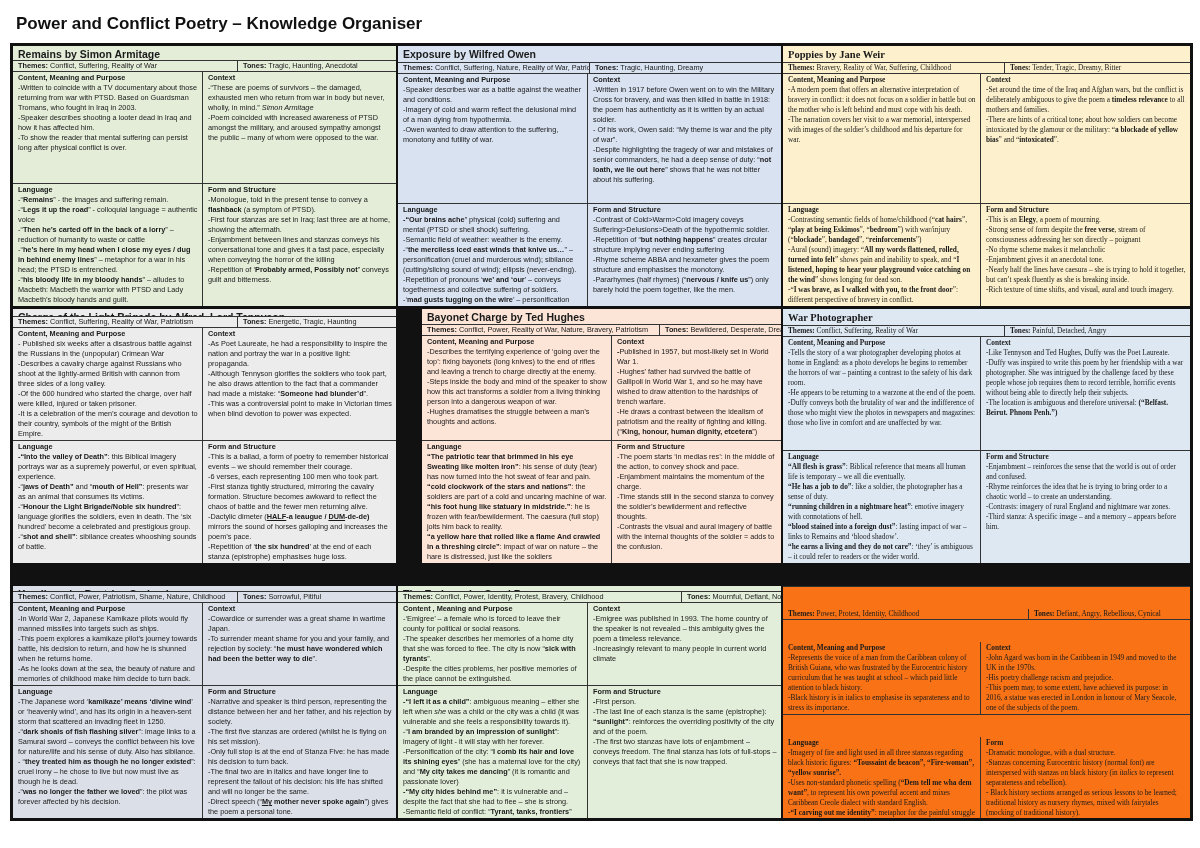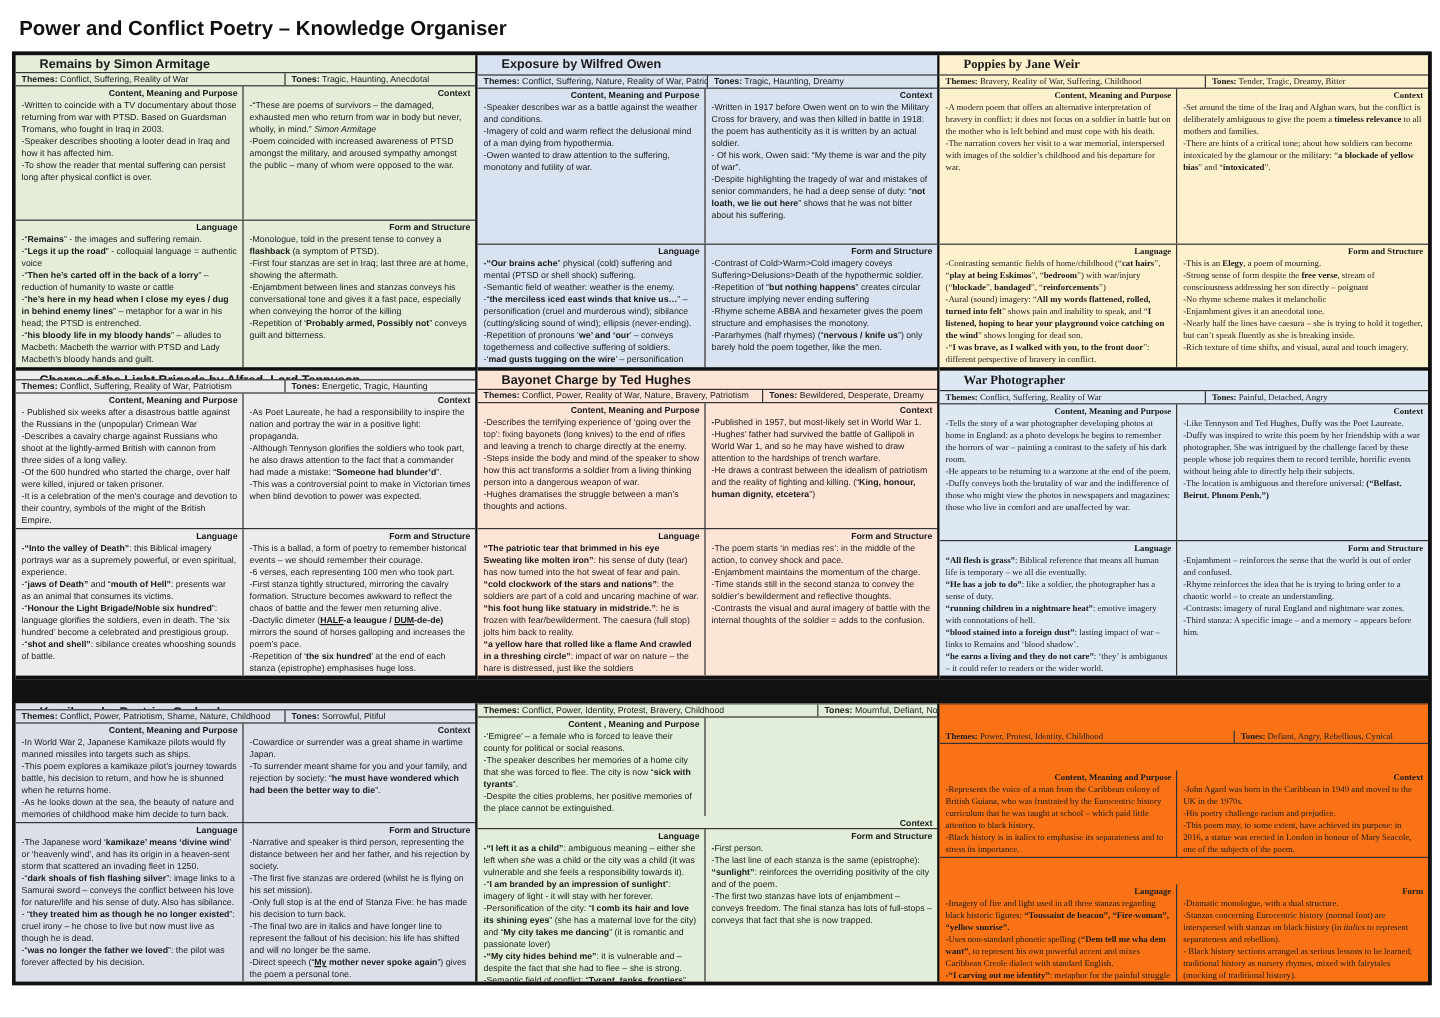--- a/index.html
+++ b/index.html
@@ -20,40 +20,40 @@
     gap: 0;
   }
   .panel {
     display: flex; flex-direction: column;
     border-right: 2px solid #111; border-bottom: 3px solid #111;
     overflow: hidden;
   }
   .panel.col-last { border-right: none; font-family: Liberation Serif, serif; }
   .panel.row-last { border-bottom: none; margin-top: 20px; }
   .panel-title {
-    height: 17px; line-height: 17px; padding-left: 20px;
+    height: 17px; line-height: 17px; padding-left: 5px;
     font-size: 10.5px; font-weight: bold;
     border-bottom: 1px solid #333;
     white-space: nowrap; overflow: hidden;
   }
   .meta-row {
     display: flex; height: 11px; line-height: 10px; font-size: 7.3px;
     border-bottom: 1px solid #333; white-space: nowrap;
   }
   .meta-row .themes { padding-left: 5px; border-right: 1px solid #333; overflow: hidden; }
   .meta-row .tones { padding-left: 5px; flex: 1; overflow: hidden; }
   .meta-row b { font-weight: bold; }
   .row2 { display: flex; border-bottom: 1px solid #333; }
   .row2.bottom { border-bottom: none; flex: 1; }
   .cell {
     padding: 1px 4px 1px 5px; font-size: 7.3px; line-height: 10px;
     overflow: hidden;
   }
   .cell.left { border-right: 1px solid #333; }
-  .cell-heading { font-weight: bold; display: block; text-align: right; }
+  .cell-heading { font-weight: bold; display: block; }
   .para { display: block; }
   .para u { text-decoration: underline; }
 </style>
 </head>
 <body>
 
 <div class="page-title">Power and Conflict Poetry – Knowledge Organiser</div>
 
 <div class="organiser" id="organiser">
     <div class="panel" style="background: rgb(227, 237, 216);">
@@ -231,21 +231,21 @@
         <div>
             <span class="para">-This is a ballad, a form of poetry to remember historical events – we should remember their courage.</span>
             <span class="para">-6 verses, each representing 100 men who took part.</span>
             <span class="para">-First stanza tightly structured, mirroring the cavalry formation. Structure becomes awkward to reflect the chaos of battle and the fewer men returning alive.</span>
             <span class="para">-Dactylic dimeter (<b><u>HALF</u>-a leaugue / <u>DUM</u>-de-de)</b> mirrors the sound of horses galloping and increases the poem’s pace.</span>
             <span class="para">-Repetition of ‘<b>the six hundred</b>’ at the end of each stanza (epistrophe) emphasises huge loss.</span>
           </div>
       </div>
     </div>
   </div>
-    <div class="panel" style="background: rgb(252, 228, 215);">
+    <div class="panel" style="background: rgb(252, 228, 215); margin-left: 24px;">
     <div class="panel-title">Bayonet Charge by Ted Hughes</div>
     <div class="meta-row">
       <div class="themes" style="width: 238px;"><b>Themes:</b> <span>Conflict, Power, Reality of War, Nature, Bravery, Patriotism</span></div>
       <div class="tones"><b>Tones:</b> <span>Bewildered, Desperate, Dreamy</span></div>
     </div>
     <div class="row2 top" style="height: 115px;">
       <div class="cell left" style="width: 190px;">
         <span class="cell-heading">Content, Meaning and Purpose</span>
         <div>
             <span class="para">-Describes the terrifying experience of ‘going over the top’: fixing bayonets (long knives) to the end of rifles and leaving a trench to charge directly at the enemy.</span>
@@ -373,21 +373,21 @@
           </div>
       </div>
     </div>
   </div>
     <div class="panel row-last" style="background: rgb(226, 238, 217);">
     <div class="panel-title">The Emigree by Carol Rumens</div>
     <div class="meta-row">
       <div class="themes" style="width: 284px;"><b>Themes:</b> <span>Conflict, Power, Identity, Protest, Bravery, Childhood</span></div>
       <div class="tones"><b>Tones:</b> <span>Mournful, Defiant, Nostalgic</span></div>
     </div>
-    <div class="row2 top" style="height: 93px; flex-direction: column;">
+    <div class="row2 top" style="height: 93px;">
       <div class="cell left" style="width: 190px;">
         <span class="cell-heading">Content , Meaning and Purpose</span>
         <div>
             <span class="para">-‘Emigree’ – a female who is forced to leave their county for political or social reasons.</span>
             <span class="para">-The speaker describes her memories of a home city that she was forced to flee. The city is now “<b>sick with tyrants</b>”.</span>
             <span class="para">-Despite the cities problems, her positive memories of the place cannot be extinguished.</span>
           </div>
       </div>
       <div class="cell right" style="flex: 1 1 0%;">
         <span class="cell-heading">Context</span>

